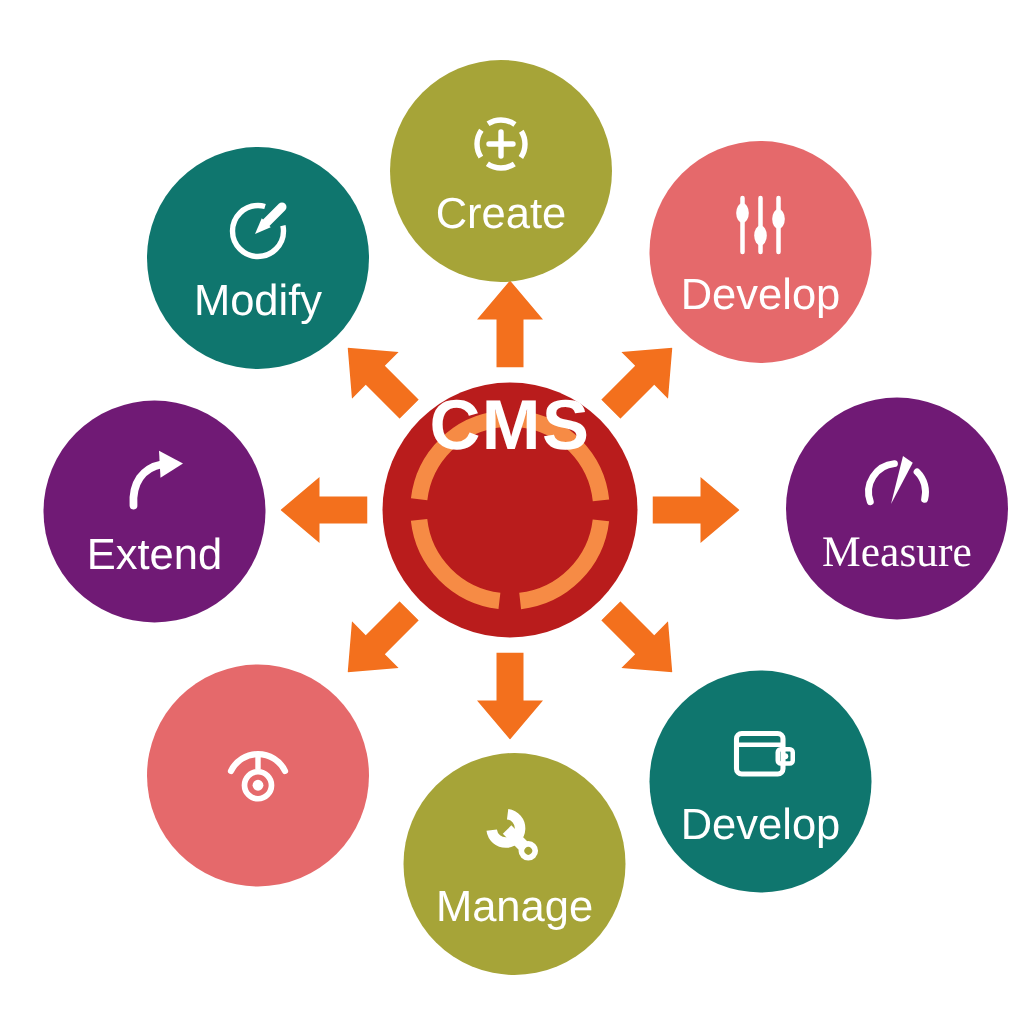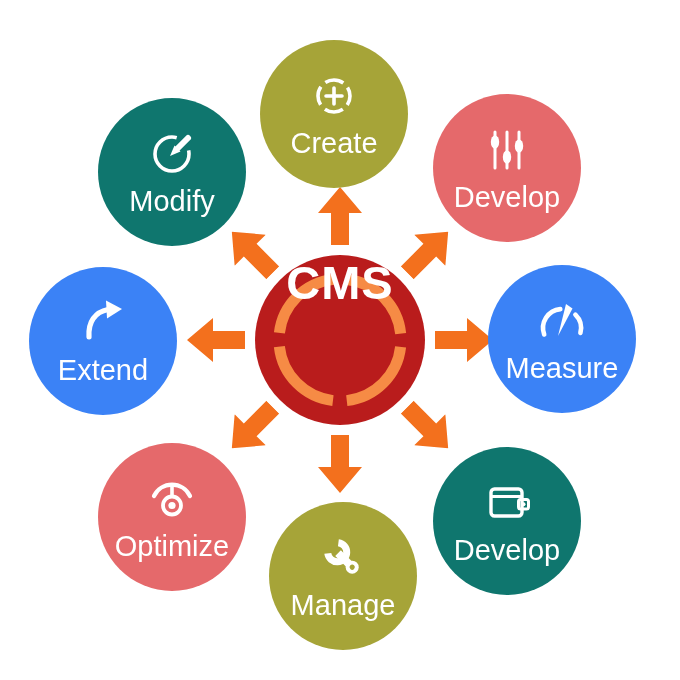--- a/index.html
+++ b/index.html
@@ -32,25 +32,25 @@
   .a315{transform:rotate(315deg);}
   
   .node{
     position:absolute;width:148px;height:148px;border-radius:50%;
     display:flex;flex-direction:column;align-items:center;justify-content:center;
   }
   .node svg{display:block;}
   .nlabel{color:#ffffff;font-size:29px;margin-top:5px;line-height:1.1;}
   .c-olive {background:#a6a438;}
   .c-salmon{background:#e5696b;}
-  .c-teal  {background:#3b82f6;}
+  .c-teal  {background:#701a75;}
   .c-navy  {background:#0f766e;}
   .pos-create  {left:260px;top:40px;}
   .pos-manage  {left:433px;top:94px;}
-  .pos-measure {left:488px;top:265px;}
+  .pos-measure {left:524px;top:265px;font-family:Liberation Serif, serif;}
   .pos-deliver {left:433px;top:447px;}
   .pos-develop {left:269px;top:502px;}
   .pos-optimize{left:98px; top:443px;}
   .pos-extend  {left:29px; top:267px;}
   .pos-modify  {left:98px; top:98px;}
 </style>
 </head>
 <body>
 
 <div class="canvas">
@@ -152,21 +152,20 @@
     <span class="nlabel">Manage</span>
   </div>
 
   <div class="node c-salmon pos-optimize">
     <svg width="54" height="54" viewBox="0 0 54 54">
       <path d="M9 24 A 20 20 0 0 1 45 24" fill="none" stroke="#fff" stroke-width="4.2" stroke-linecap="round"></path>
       <path d="M27 13 V23" stroke="#fff" stroke-width="3.6"></path>
       <circle cx="27" cy="33.5" r="9" fill="none" stroke="#fff" stroke-width="3.8"></circle>
       <circle cx="27" cy="33.5" r="3.6" fill="#fff"></circle>
     </svg>
-    <span class="nlabel">Optimize</span>
   </div>
 
   <div class="node c-teal pos-extend">
     <svg width="54" height="54" viewBox="0 0 54 54">
       <path d="M13 41 C 12 26, 19 16, 32 13.5" fill="none" stroke="#fff" stroke-width="5.2" stroke-linecap="round"></path>
       <polygon points="30,4.5 46,13 31,22.5" fill="#fff"></polygon>
     </svg>
     <span class="nlabel">Extend</span>
   </div>
 

